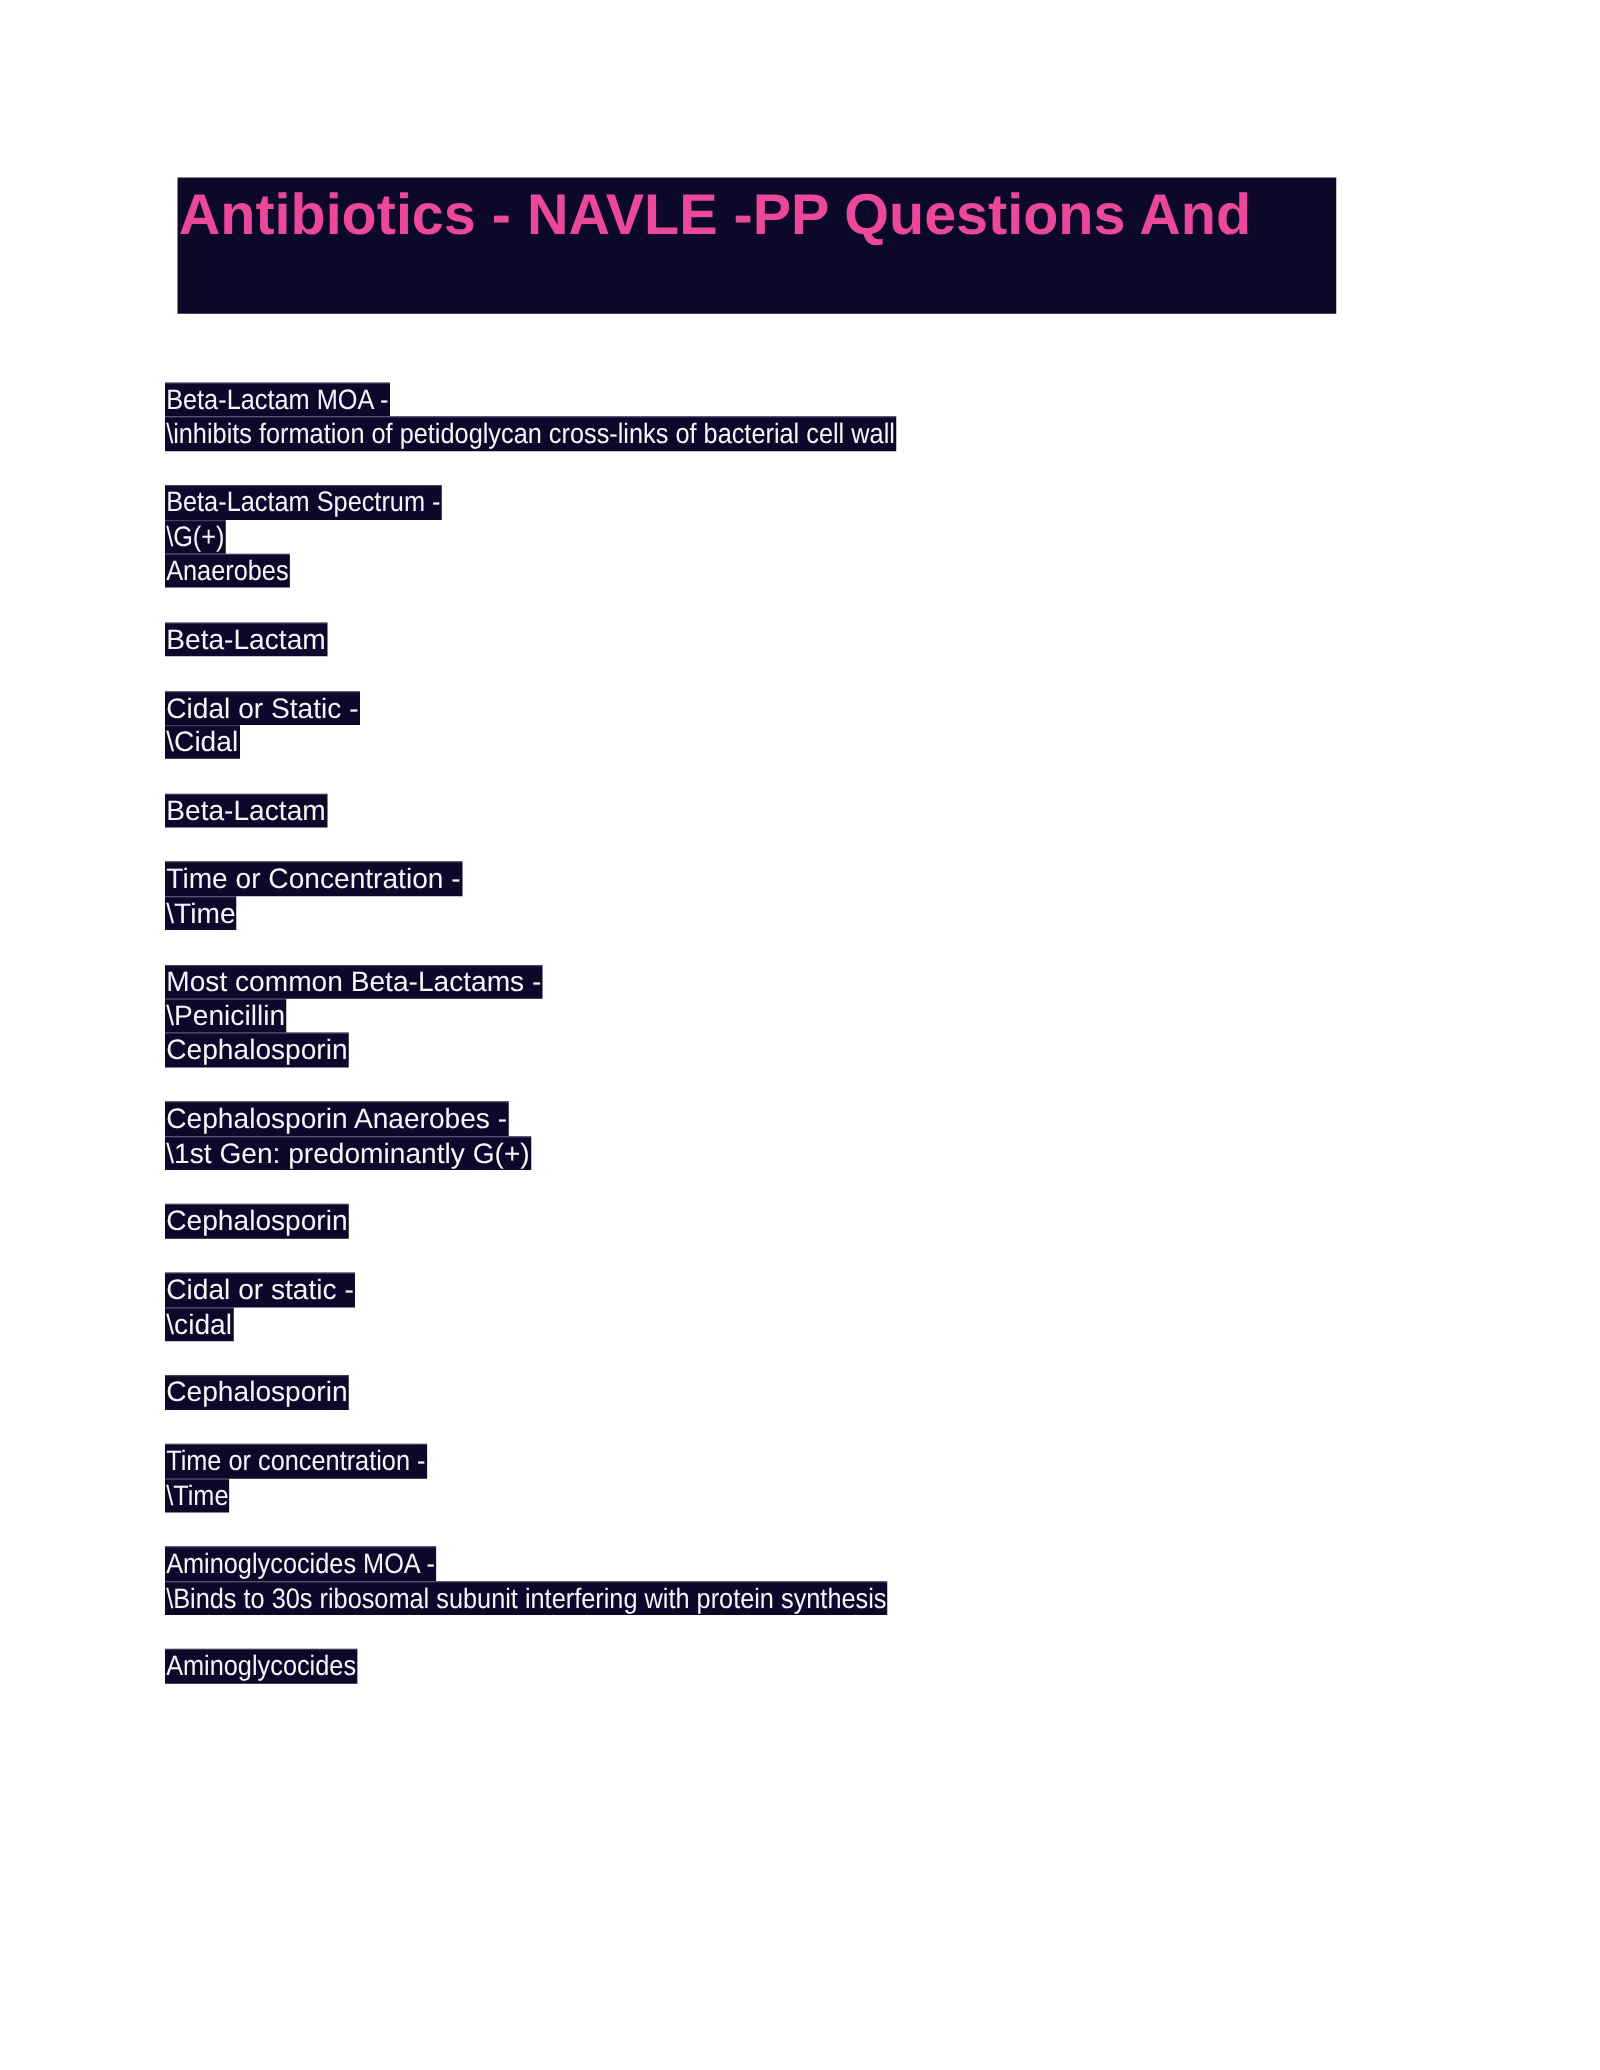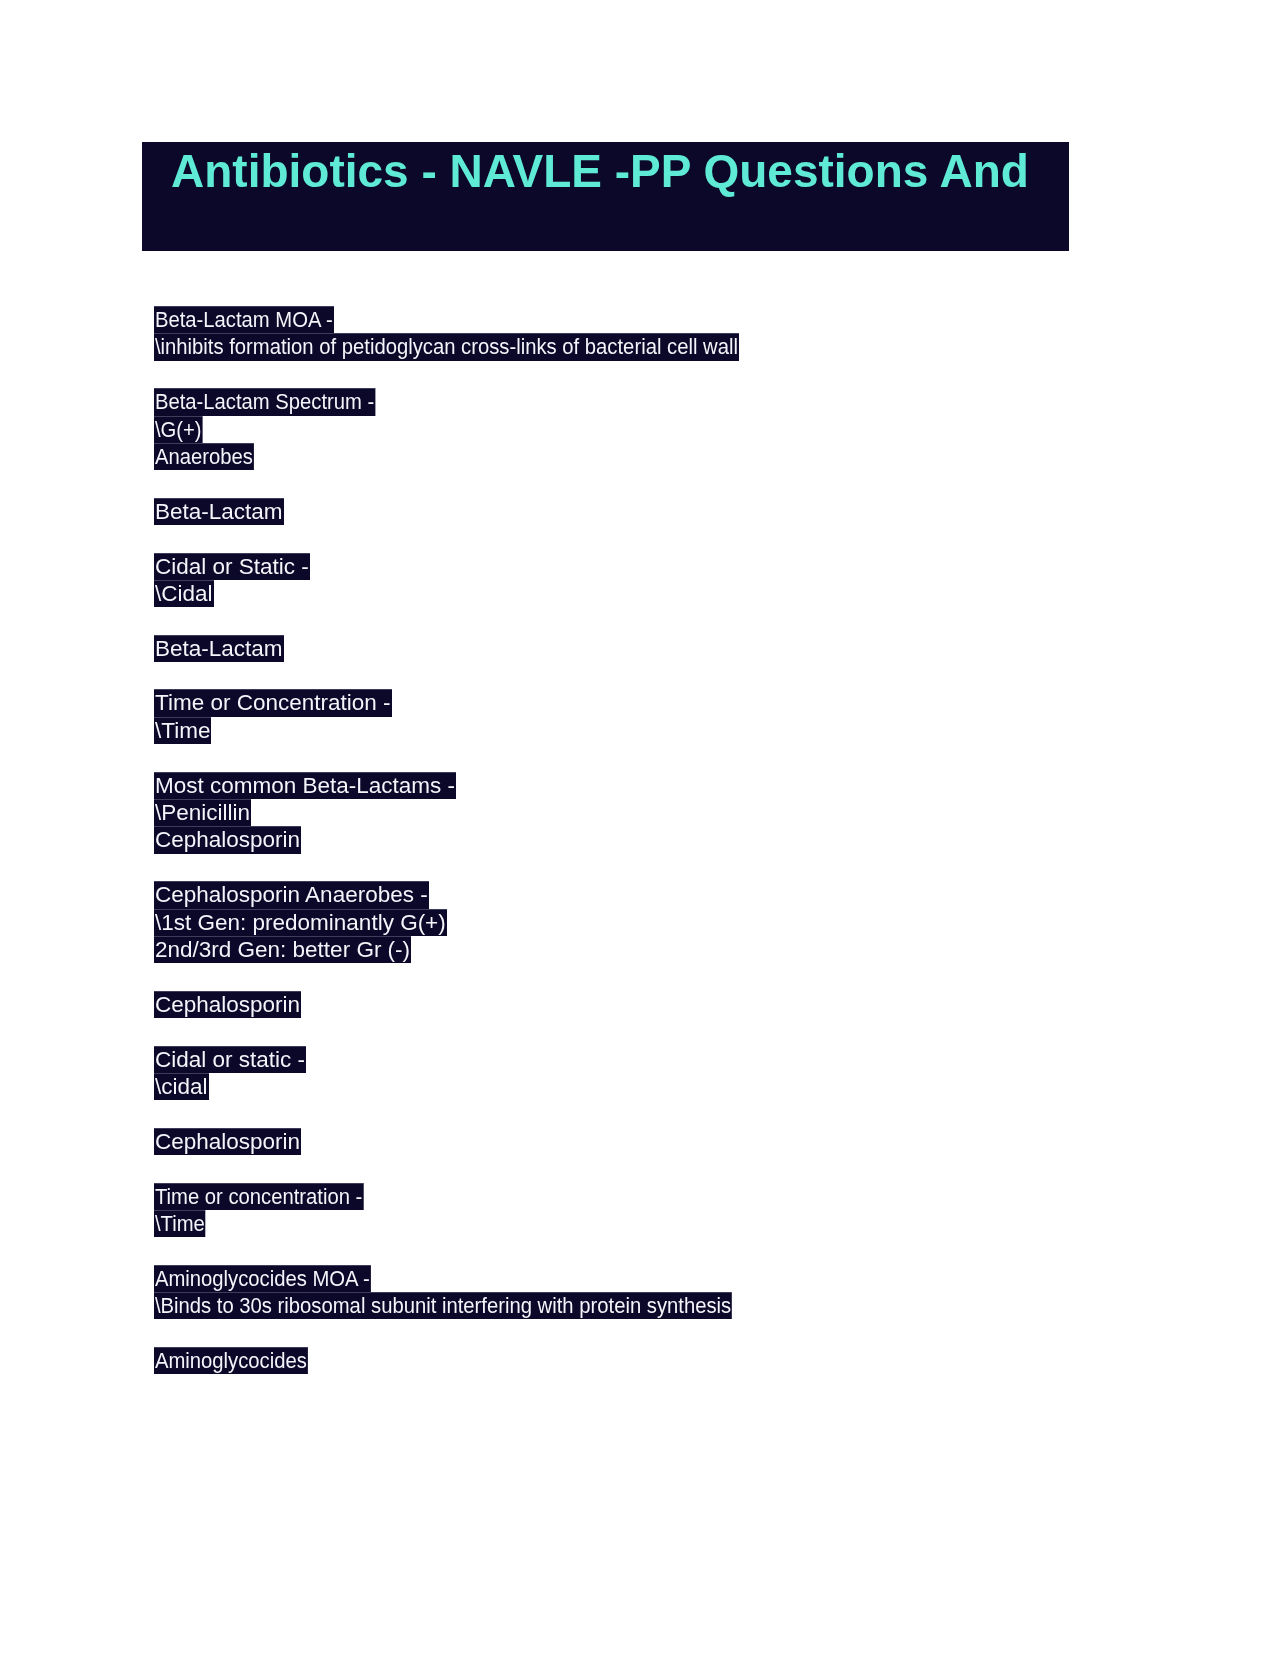--- a/index.html
+++ b/index.html
@@ -5,25 +5,24 @@
   html, body { margin: 0; padding: 0; background: #ffffff; }
   body { width: 1280px; height: 1656px; position: relative; overflow: hidden; }
   .page { position: absolute; left: 0; top: 0; width: 1280px; height: 1656px; background: #ffffff; }
   .title-block {
     position: absolute; left: 142px; top: 142px; width: 927px; height: 109px;
     background: #0b0829;
   }
   .title-text {
     position: absolute; left: 1px; top: 2px; margin: 0;
     font-family: "Liberation Sans", sans-serif; font-weight: bold;
-    font-size: 46px; line-height: 55px; color: #5eead4;
+    font-size: 46px; line-height: 55px; color: #ec4899;
     letter-spacing: 0px;
-    padding-left: 28px;
   }
-  .body { position: absolute; left: 154px; top: 306px; }
+  .body { position: absolute; left: 132px; top: 306px; }
   .entry { margin: 0 0 27.4px 0; }
   .line {
     display: block; height: 27.4px; line-height: 27.4px;
     font-family: "Liberation Sans", sans-serif; font-size: 22.5px; color: #f4f4fa;
     white-space: nowrap;
   }
   .line span.hl {
     display: inline-block; background: #0b0829; padding: 0 1px 0 1px;
     height: 27.4px; line-height: 28px; box-sizing: border-box;
     box-shadow: inset 0 1px 0 rgba(160,160,190,0.35);
@@ -74,21 +73,20 @@
 
     <div class="entry">
       <div class="line"><span class="hl">Most common Beta-Lactams -</span></div>
       <div class="line"><span class="hl">\Penicillin</span></div>
       <div class="line"><span class="hl">Cephalosporin</span></div>
     </div>
 
     <div class="entry">
       <div class="line"><span class="hl">Cephalosporin Anaerobes -</span></div>
       <div class="line"><span class="hl">\1st Gen: predominantly G(+)</span></div>
-      <div class="line"><span class="hl">2nd/3rd Gen: better Gr (-)</span></div>
     </div>
 
     <div class="entry">
       <div class="line"><span class="hl">Cephalosporin</span></div>
     </div>
 
     <div class="entry">
       <div class="line"><span class="hl">Cidal or static -</span></div>
       <div class="line"><span class="hl">\cidal</span></div>
     </div>

